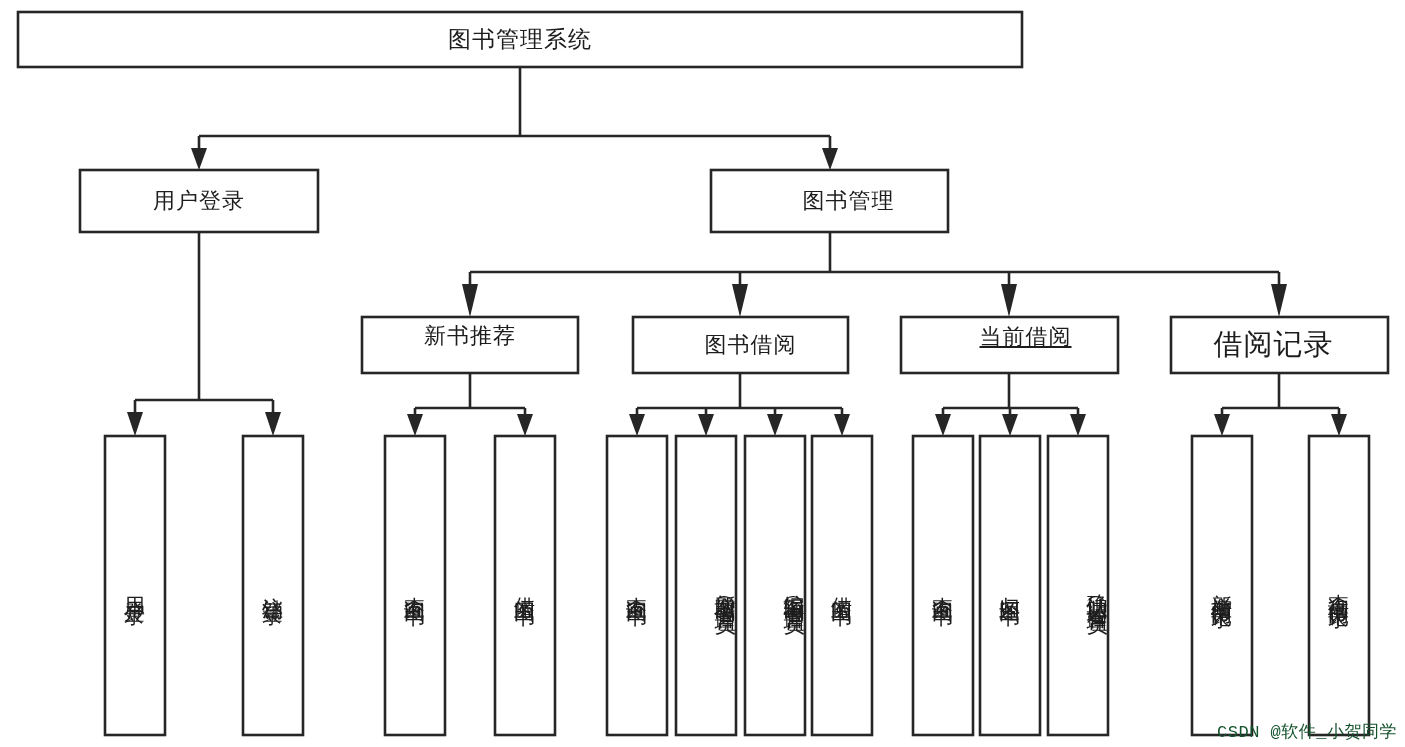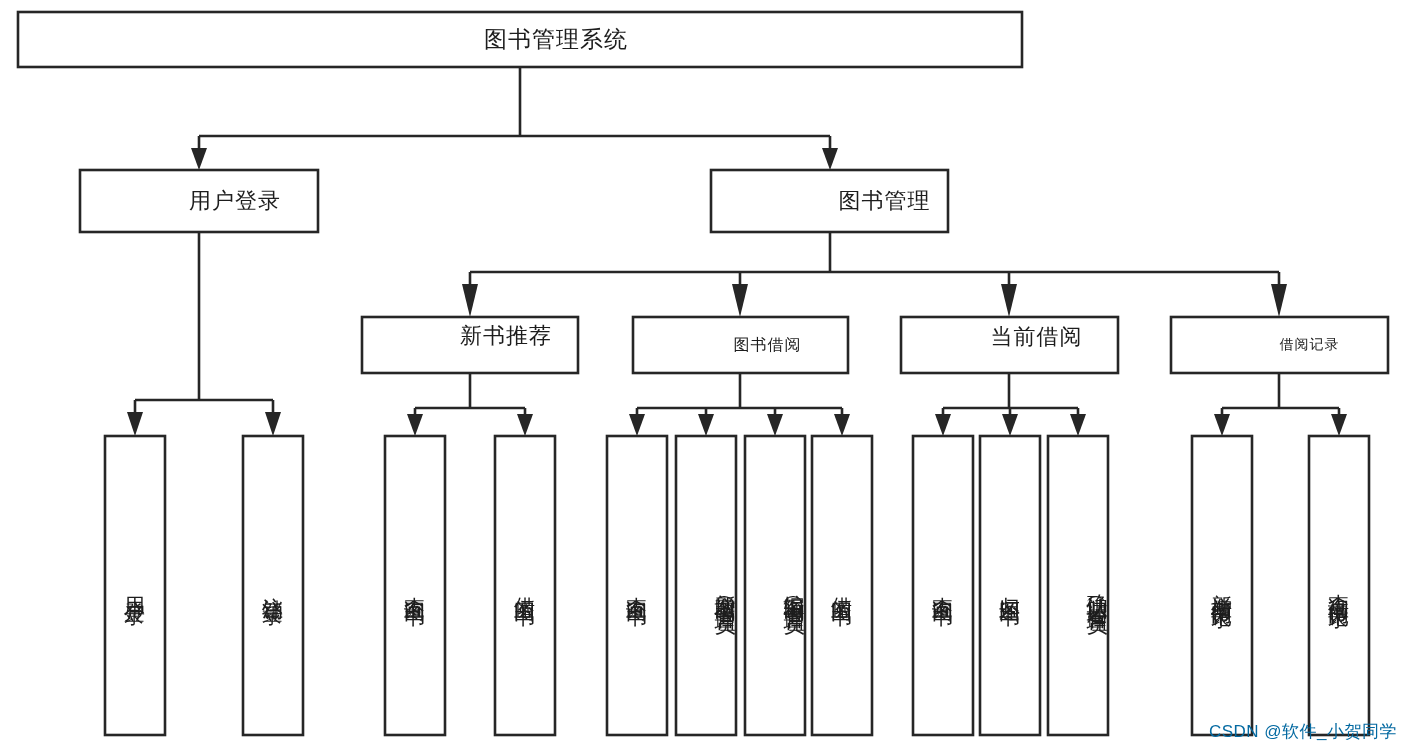--- a/index.html
+++ b/index.html
@@ -41,39 +41,38 @@
   }
   .htext-wrap {
     position: absolute;
     display: flex;
     align-items: center;
     justify-content: center;
     font-family: "Liberation Sans", "DejaVu Sans", sans-serif;
     color: #1d1d1d;
     white-space: nowrap;
     pointer-events: none;
-    margin-left: 36px;
   }
   .connector {
     stroke: #262626;
     stroke-width: 2.6;
     fill: none;
     stroke-linecap: butt;
   }
   .arrow-head {
     fill: #262626;
     stroke: none;
   }
   .watermark {
     position: absolute;
     right: 8px;
     bottom: 4px;
-    font-family: Liberation Sans, sans-serif;
+    font-family: Liberation Mono, monospace;
     font-size: 17px;
-    color: #0369a1;
+    color: #14532d;
     letter-spacing: 0.5px;
     white-space: nowrap;
     pointer-events: none;
   }
 </style>
 </head>
 <body>
 
 <svg id="diagram" viewBox="0 0 1405 747" xmlns="http://www.w3.org/2000/svg">
 
@@ -169,23 +168,23 @@
     <rect class="node-rect" x="1309" y="436" width="60" height="299"></rect>
   </g>
 </svg>
 
 <div class="htext-wrap" style="left:18px; top:12px; width:1004px; height:55px; font-size:23px; letter-spacing:1px;">图书管理系统</div>
 
 <div class="htext-wrap" style="left:80px; top:170px; width:238px; height:62px; font-size:22px; letter-spacing:1px;">用户登录</div>
 <div class="htext-wrap" style="left:711px; top:170px; width:275px; height:62px; font-size:22px; letter-spacing:1px;">图书管理</div>
 
 <div class="htext-wrap" style="left:362px; top:317px; width:216px; height:38px; font-size:22px; letter-spacing:1px;">新书推荐</div>
-<div class="htext-wrap" style="left:600px; top:317px; width:215px; height:56px; font-size:16px; letter-spacing:1px;padding-left:24px;">图书借阅</div>
-<div class="htext-wrap" style="left:892px; top:317px; width:217px; height:40px; font-size:22px; letter-spacing:1px;">当前借阅</div>
-<div class="htext-wrap" style="left:1171px; top:317px; width:205px; height:56px; font-size:14px; letter-spacing:1px;">借阅记录</div>
+<div class="htext-wrap" style="left:619px; top:317px; width:215px; height:56px; font-size:22px; letter-spacing:1px;padding-left:24px;">图书借阅</div>
+<div class="htext-wrap" style="left:917px; top:317px; width:217px; height:40px; font-size:22px; letter-spacing:1px;text-decoration:underline;">当前借阅</div>
+<div class="htext-wrap" style="left:1171px; top:317px; width:205px; height:56px; font-size:29px; letter-spacing:1px;">借阅记录</div>
 
 <div class="vtext-wrap" style="left:105px; top:436px; width:60px; height:299px;">用户登录</div>
 <div class="vtext-wrap" style="left:243px; top:436px; width:60px; height:299px;">注销登录</div>
 
 <div class="vtext-wrap" style="left:385px; top:436px; width:60px; height:299px;">查询图书</div>
 <div class="vtext-wrap" style="left:495px; top:436px; width:60px; height:299px;">借阅图书</div>
 
 <div class="vtext-wrap" style="left:607px; top:436px; width:60px; height:299px;">查询图书</div>
 <div class="vtext-wrap" style="left:676px; top:436px; width:60px; height:299px; align-items:flex-start; padding-top:10px; box-sizing:border-box;">新增图书（管理员）</div>
 <div class="vtext-wrap" style="left:745px; top:436px; width:60px; height:299px; align-items:flex-start; padding-top:10px; box-sizing:border-box;">编辑图书（管理员）</div>

